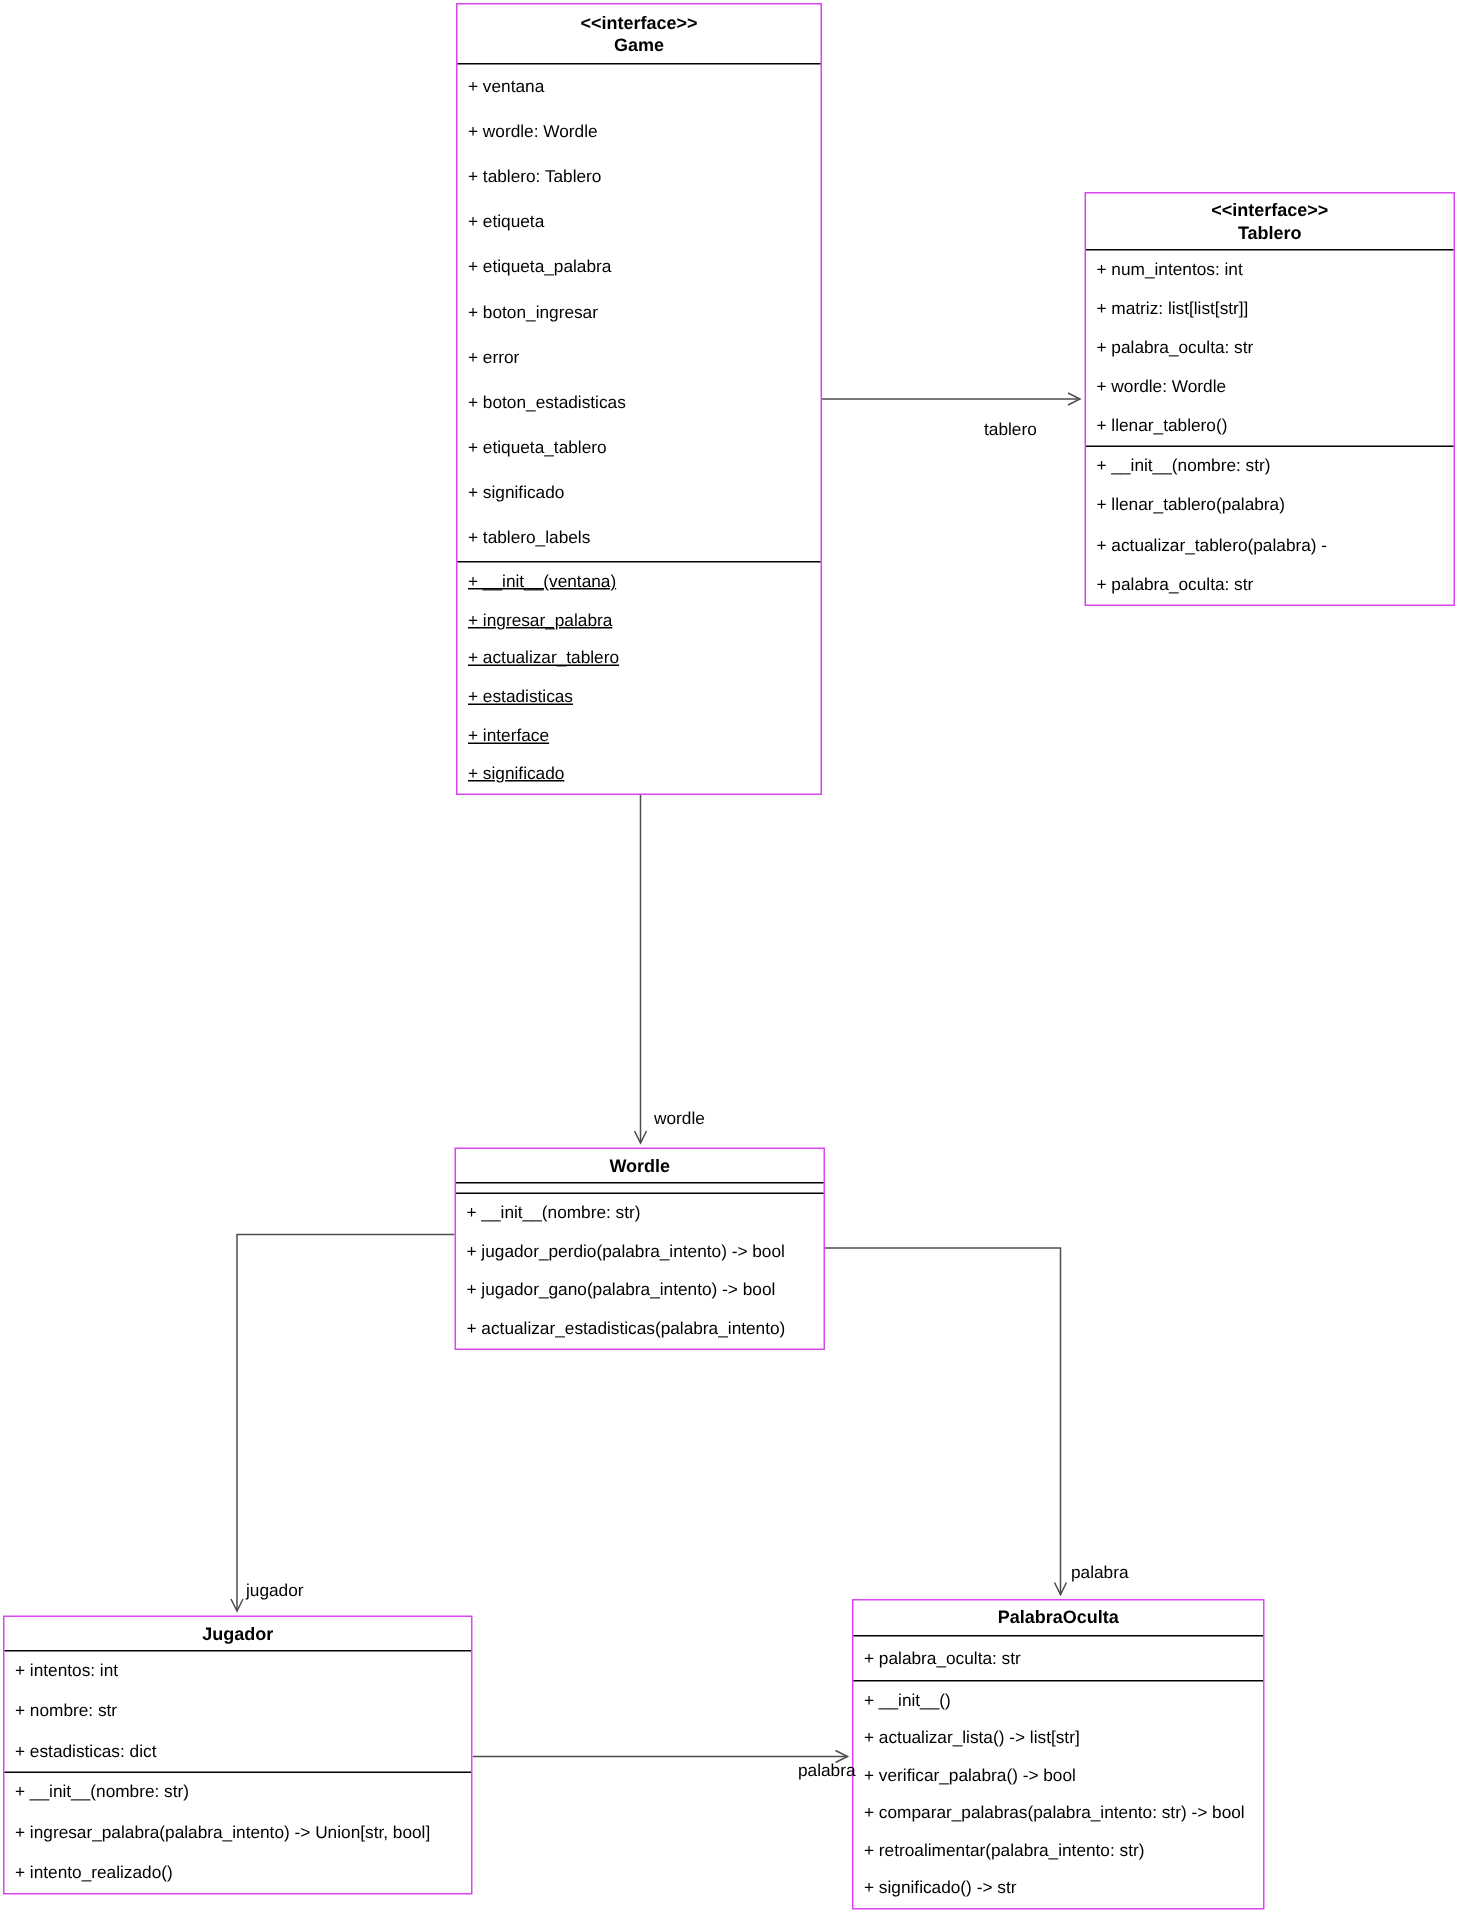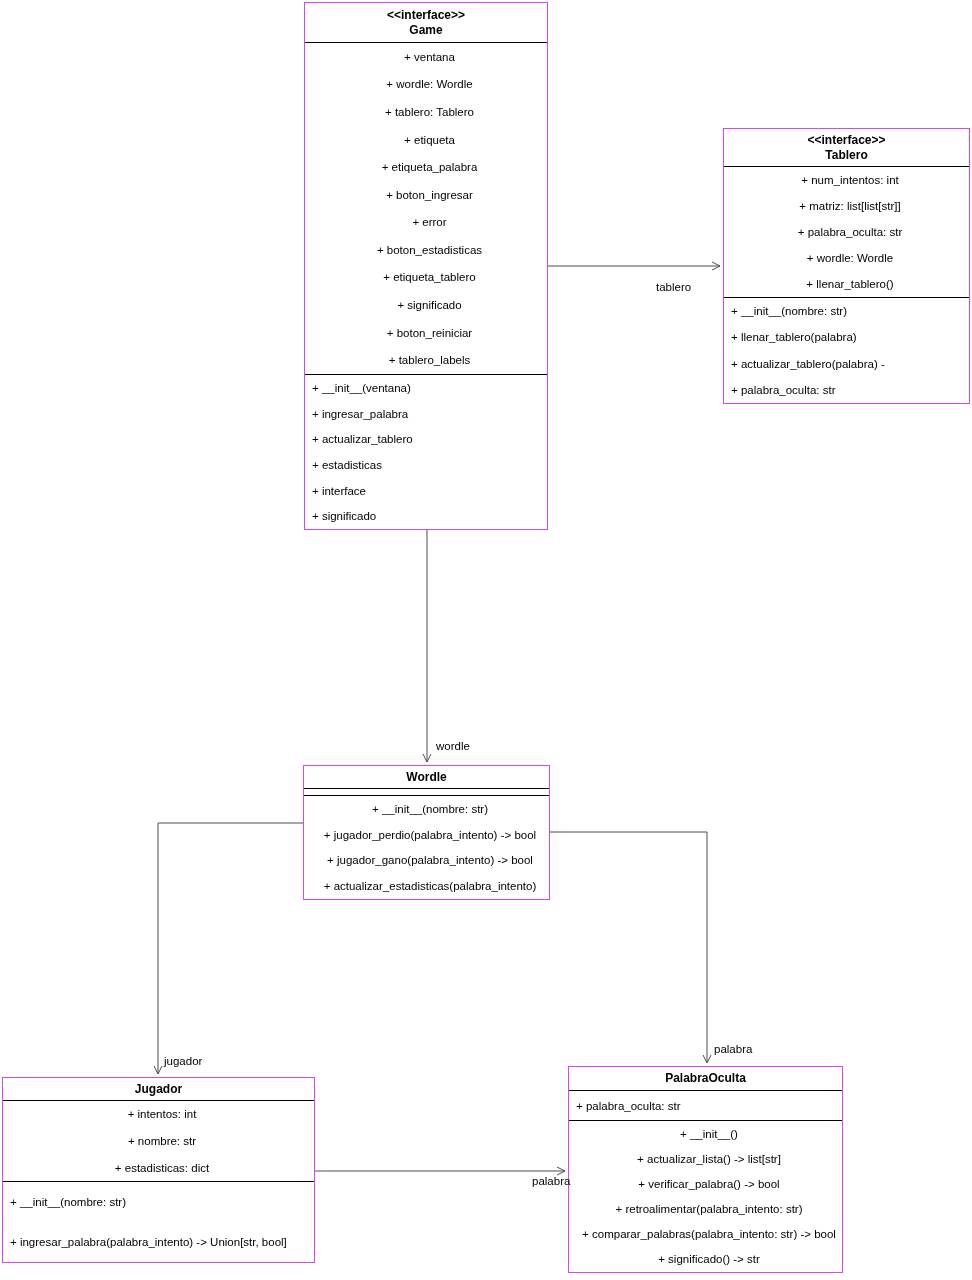--- a/index.html
+++ b/index.html
@@ -13,21 +13,21 @@
   .uml-class {
     position:absolute; background:#ffffff; border:1px solid #d946ef;
     box-sizing:border-box; display:flex; flex-direction:column;
   }
   .uml-title {
     border-bottom:1px solid #000; box-sizing:border-box;
     display:flex; flex-direction:column; align-items:center; justify-content:center;
     font-weight:bold; font-size:12px; line-height:1.25; flex:0 0 auto;
   }
   .uml-section { display:flex; flex-direction:column; box-sizing:border-box; flex:0 0 auto; }
-  .uml-section.grow { flex:1 1 auto;align-items:center; }
+  .uml-section.grow { flex:1 1 auto; }
   .uml-section.bt { border-top:1px solid #000; }
   .m {
     flex:1 1 auto; display:flex; align-items:center;
     padding-left:7px; font-size:11.5px; white-space:nowrap;
   }
   .wire-label {
     position:absolute; font-size:11.5px; line-height:13px; color:#000;
     white-space:nowrap;
   }
 </style>
@@ -58,24 +58,23 @@
       <div class="m">+ ventana</div>
       <div class="m">+ wordle: Wordle</div>
       <div class="m">+ tablero: Tablero</div>
       <div class="m">+ etiqueta</div>
       <div class="m">+ etiqueta_palabra</div>
       <div class="m">+ boton_ingresar</div>
       <div class="m">+ error</div>
       <div class="m">+ boton_estadisticas</div>
       <div class="m">+ etiqueta_tablero</div>
       <div class="m">+ significado</div>
-      <div class="m">+ boton_reiniciar</div>
       <div class="m">+ tablero_labels</div>
     </div>
-    <div class="uml-section bt" style="height:155px;">
+    <div class="uml-section bt" style="height:155px;text-decoration:underline;">
       <div class="m">+ __init__(ventana)</div>
       <div class="m">+ ingresar_palabra</div>
       <div class="m">+ actualizar_tablero</div>
       <div class="m">+ estadisticas</div>
       <div class="m">+ interface</div>
       <div class="m">+ significado</div>
     </div>
   </div>
 
   <div class="uml-class" style="left:723px;top:128px;width:247px;height:276px;">
@@ -116,36 +115,37 @@
       <div>Jugador</div>
     </div>
     <div class="uml-section grow">
       <div class="m">+ intentos: int</div>
       <div class="m">+ nombre: str</div>
       <div class="m">+ estadisticas: dict</div>
     </div>
     <div class="uml-section bt" style="height:81px;">
       <div class="m">+ __init__(nombre: str)</div>
       <div class="m">+ ingresar_palabra(palabra_intento) -&gt; Union[str, bool]</div>
+      <div class="m">+ intento_realizado()</div>
     </div>
   </div>
 
   <div class="uml-class" style="left:568px;top:1066px;width:275px;height:207px;">
     <div class="uml-title" style="height:24px;">
       <div>PalabraOculta</div>
     </div>
     <div class="uml-section" style="height:29px;">
       <div class="m">+ palabra_oculta: str</div>
     </div>
     <div class="uml-section grow bt">
       <div class="m">+ __init__()</div>
       <div class="m">+ actualizar_lista() -&gt; list[str]</div>
       <div class="m">+ verificar_palabra() -&gt; bool</div>
+      <div class="m">+ comparar_palabras(palabra_intento: str) -&gt; bool</div>
       <div class="m">+ retroalimentar(palabra_intento: str)</div>
-      <div class="m">+ comparar_palabras(palabra_intento: str) -&gt; bool</div>
       <div class="m">+ significado() -&gt; str</div>
     </div>
   </div>
 
   <div class="wire-label" style="left:656px;top:281px;">tablero</div>
   <div class="wire-label" style="left:436px;top:740px;">wordle</div>
   <div class="wire-label" style="left:164px;top:1055px;">jugador</div>
   <div class="wire-label" style="left:714px;top:1043px;">palabra</div>
   <div class="wire-label" style="left:532px;top:1175px;">palabra</div>
 

